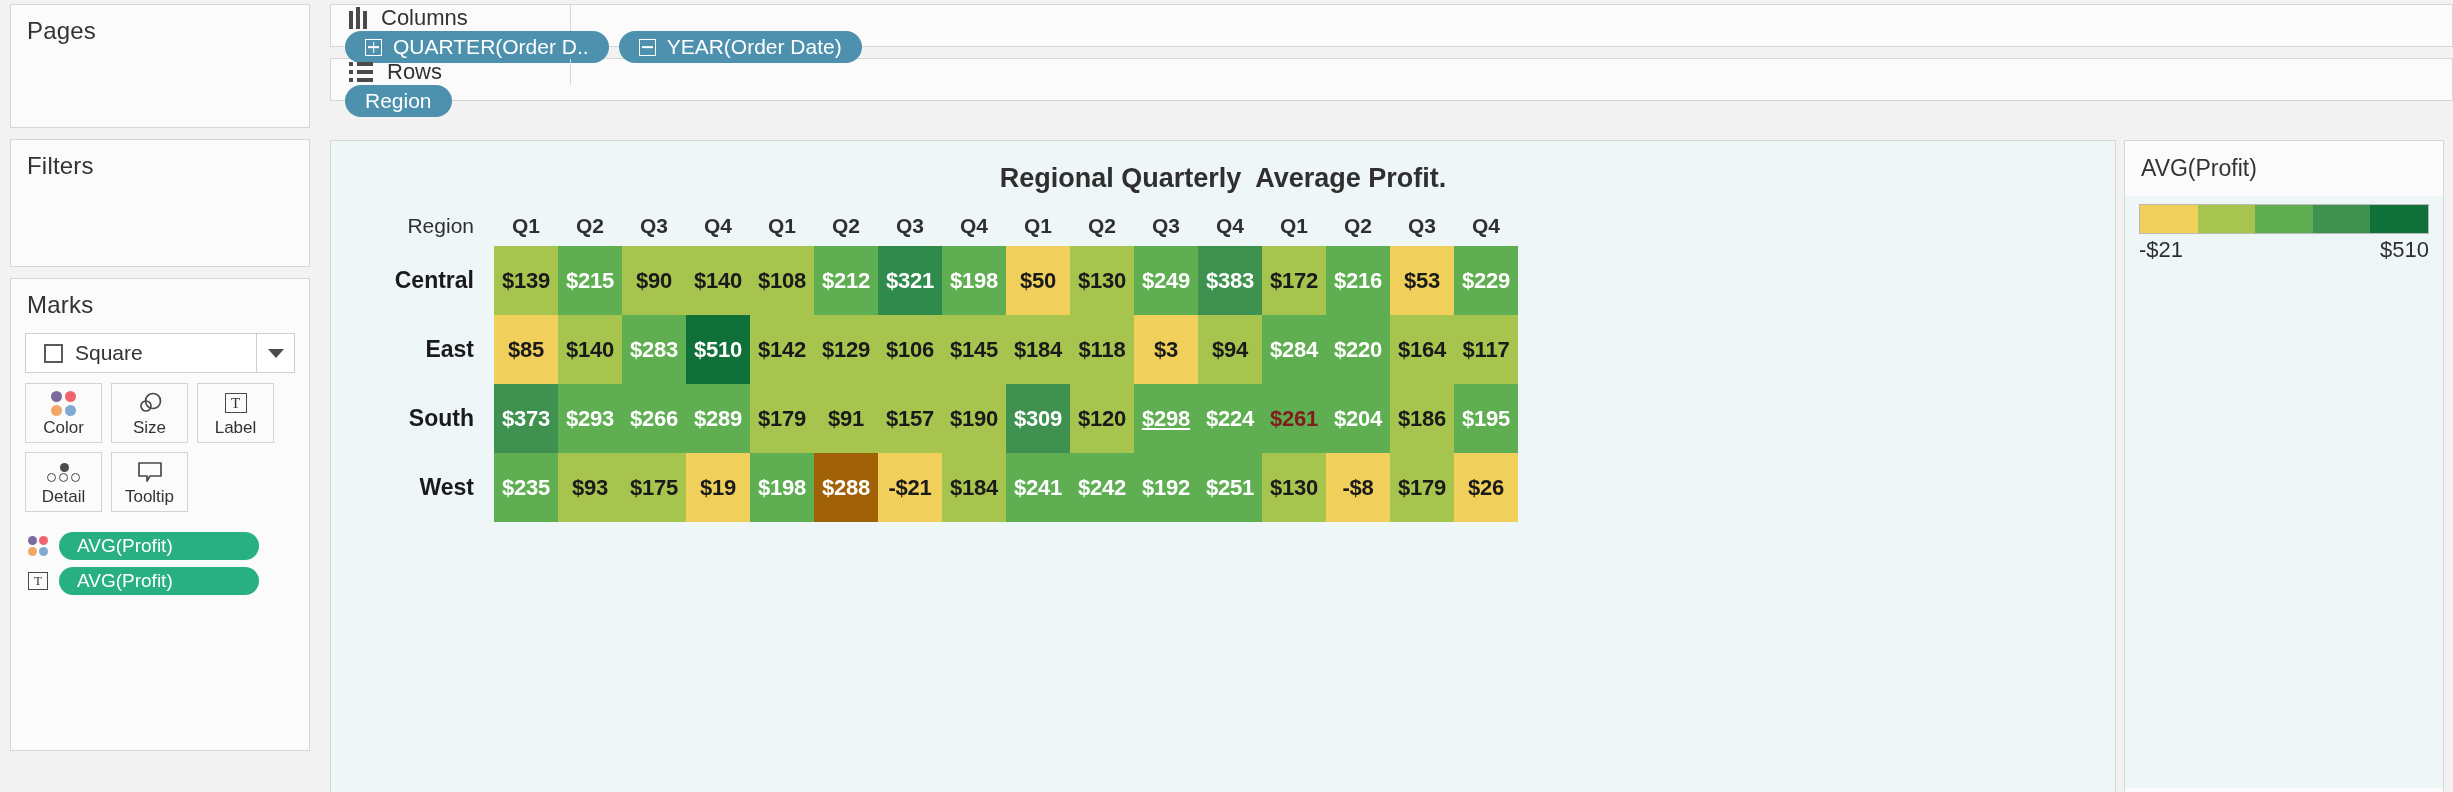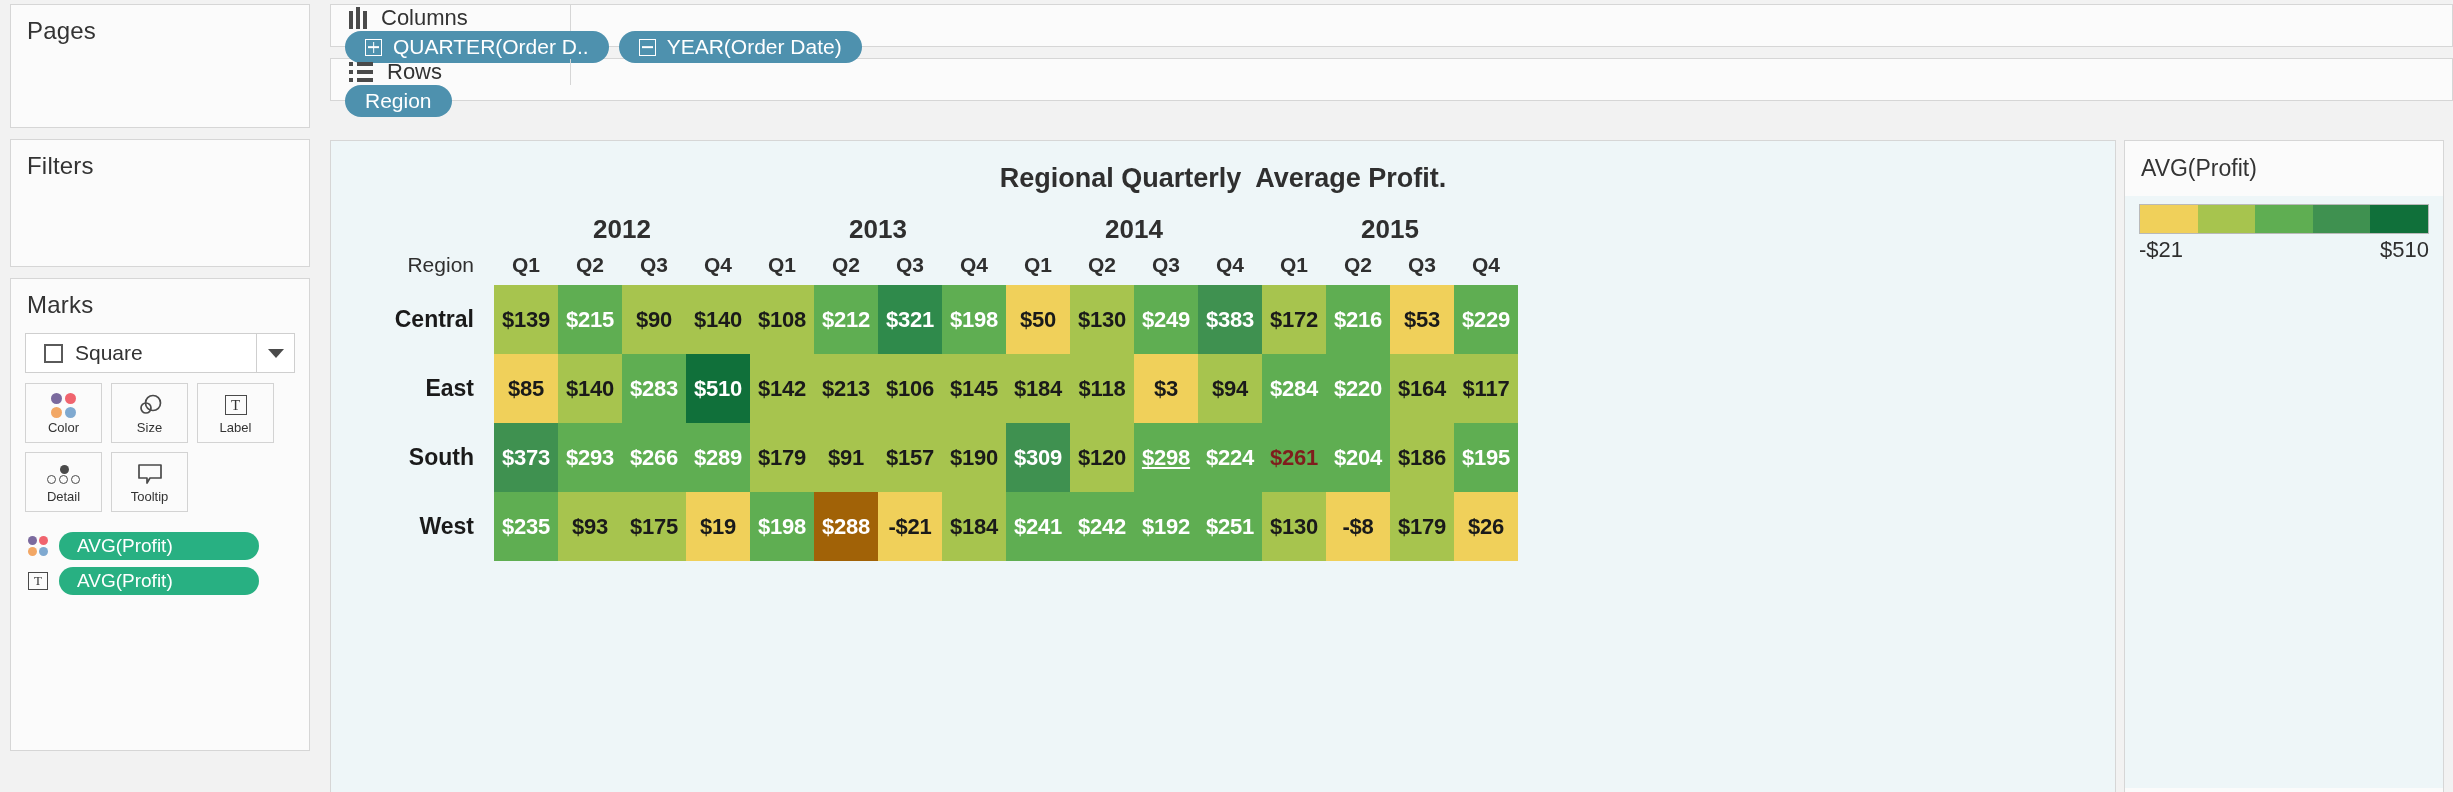--- a/index.html
+++ b/index.html
@@ -55,21 +55,21 @@
   .marks-grid {
     display: flex; flex-wrap: wrap; gap: 9px;
     margin: 10px 14px 0 14px;
   }
   .mark-btn {
     width: 77px; height: 60px;
     border: 1px solid #d3d3d3; background: #fbfbfb;
     display: flex; flex-direction: column; align-items: center; justify-content: center;
     gap: 3px;
   }
-  .mark-btn .mb-label { font-size: 13px; color: #333; line-height: 1; }
+  .mark-btn .mb-label { font-size: 17px; color: #333; line-height: 1; }
   .mb-icon { height: 26px; display: flex; align-items: center; justify-content: center; }
 
   .color-dots { display: grid; grid-template-columns: 11px 11px; gap: 3px; }
   .color-dots i { width: 11px; height: 11px; border-radius: 50%; display: block; }
 
   .detail-dots { display: flex; flex-direction: column; align-items: center; gap: 1px; }
   .detail-dots .row2 { display: flex; gap: 3px; }
   .detail-dots .row2 i { width: 9px; height: 9px; border-radius: 50%; border: 1.6px solid #4a4a4a; display: block; }
   .detail-dots .top { width: 9px; height: 9px; border-radius: 50%; background: #4a4a4a; display: block; margin-left: 1px; }
 
@@ -323,29 +323,20 @@
     </div>
   </div>
 
   <div class="hsplit"></div>
   <div class="vsplit"></div>
 
   <div class="viz">
     <div class="viz-title">Regional Quarterly  Average Profit.</div>
 
     <div class="header-area">
-      <div class="year-row">
-        <div class="corner"></div>
-        <div id="year-cells" style="display:flex">
-            <div class="year-cell" style="width: 256px;">2012</div>
-            <div class="year-cell" style="width: 256px;">2013</div>
-            <div class="year-cell" style="width: 256px;">2014</div>
-            <div class="year-cell" style="width: 256px;">2015</div>
-          </div>
-      </div>
       <div class="quarter-row">
         <div class="region-head">Region</div>
         <div id="quarter-cells" style="display:flex">
             <div class="q-cell" style="width: 64px;">Q1</div>
             <div class="q-cell" style="width: 64px;">Q2</div>
             <div class="q-cell" style="width: 64px;">Q3</div>
             <div class="q-cell" style="width: 64px;">Q4</div>
             <div class="q-cell" style="width: 64px;">Q1</div>
             <div class="q-cell" style="width: 64px;">Q2</div>
             <div class="q-cell" style="width: 64px;">Q3</div>
@@ -385,21 +376,21 @@
           </div>
         </div>
         <div class="data-row">
           <div class="row-head">East</div>
           <div class="cells">
             <div class="cell" style="width: 64px; background: rgb(240, 208, 90); color: rgb(26, 26, 26);">$85</div>
             <div class="cell" style="width: 64px; background: rgb(167, 196, 78); color: rgb(26, 26, 26);">$140</div>
             <div class="cell" style="width: 64px; background: rgb(95, 174, 82); color: rgb(255, 255, 255);">$283</div>
             <div class="cell" style="width: 64px; background: rgb(16, 112, 58); color: rgb(255, 255, 255);">$510</div>
             <div class="cell" style="width: 64px; background: rgb(167, 196, 78); color: rgb(26, 26, 26);">$142</div>
-            <div class="cell" style="width: 64px; background: rgb(167, 196, 78); color: rgb(26, 26, 26);">$213</div>
+            <div class="cell" style="width: 64px; background: rgb(167, 196, 78); color: rgb(26, 26, 26);">$129</div>
             <div class="cell" style="width: 64px; background: rgb(167, 196, 78); color: rgb(26, 26, 26);">$106</div>
             <div class="cell" style="width: 64px; background: rgb(167, 196, 78); color: rgb(26, 26, 26);">$145</div>
             <div class="cell" style="width: 64px; background: rgb(167, 196, 78); color: rgb(26, 26, 26);">$184</div>
             <div class="cell" style="width: 64px; background: rgb(167, 196, 78); color: rgb(26, 26, 26);">$118</div>
             <div class="cell" style="width: 64px; background: rgb(240, 208, 90); color: rgb(26, 26, 26);">$3</div>
             <div class="cell" style="width: 64px; background: rgb(167, 196, 78); color: rgb(26, 26, 26);">$94</div>
             <div class="cell" style="width: 64px; background: rgb(95, 174, 82); color: rgb(255, 255, 255);">$284</div>
             <div class="cell" style="width: 64px; background: rgb(95, 174, 82); color: rgb(255, 255, 255);">$220</div>
             <div class="cell" style="width: 64px; background: rgb(167, 196, 78); color: rgb(26, 26, 26);">$164</div>
             <div class="cell" style="width: 64px; background: rgb(167, 196, 78); color: rgb(26, 26, 26);">$117</div>

